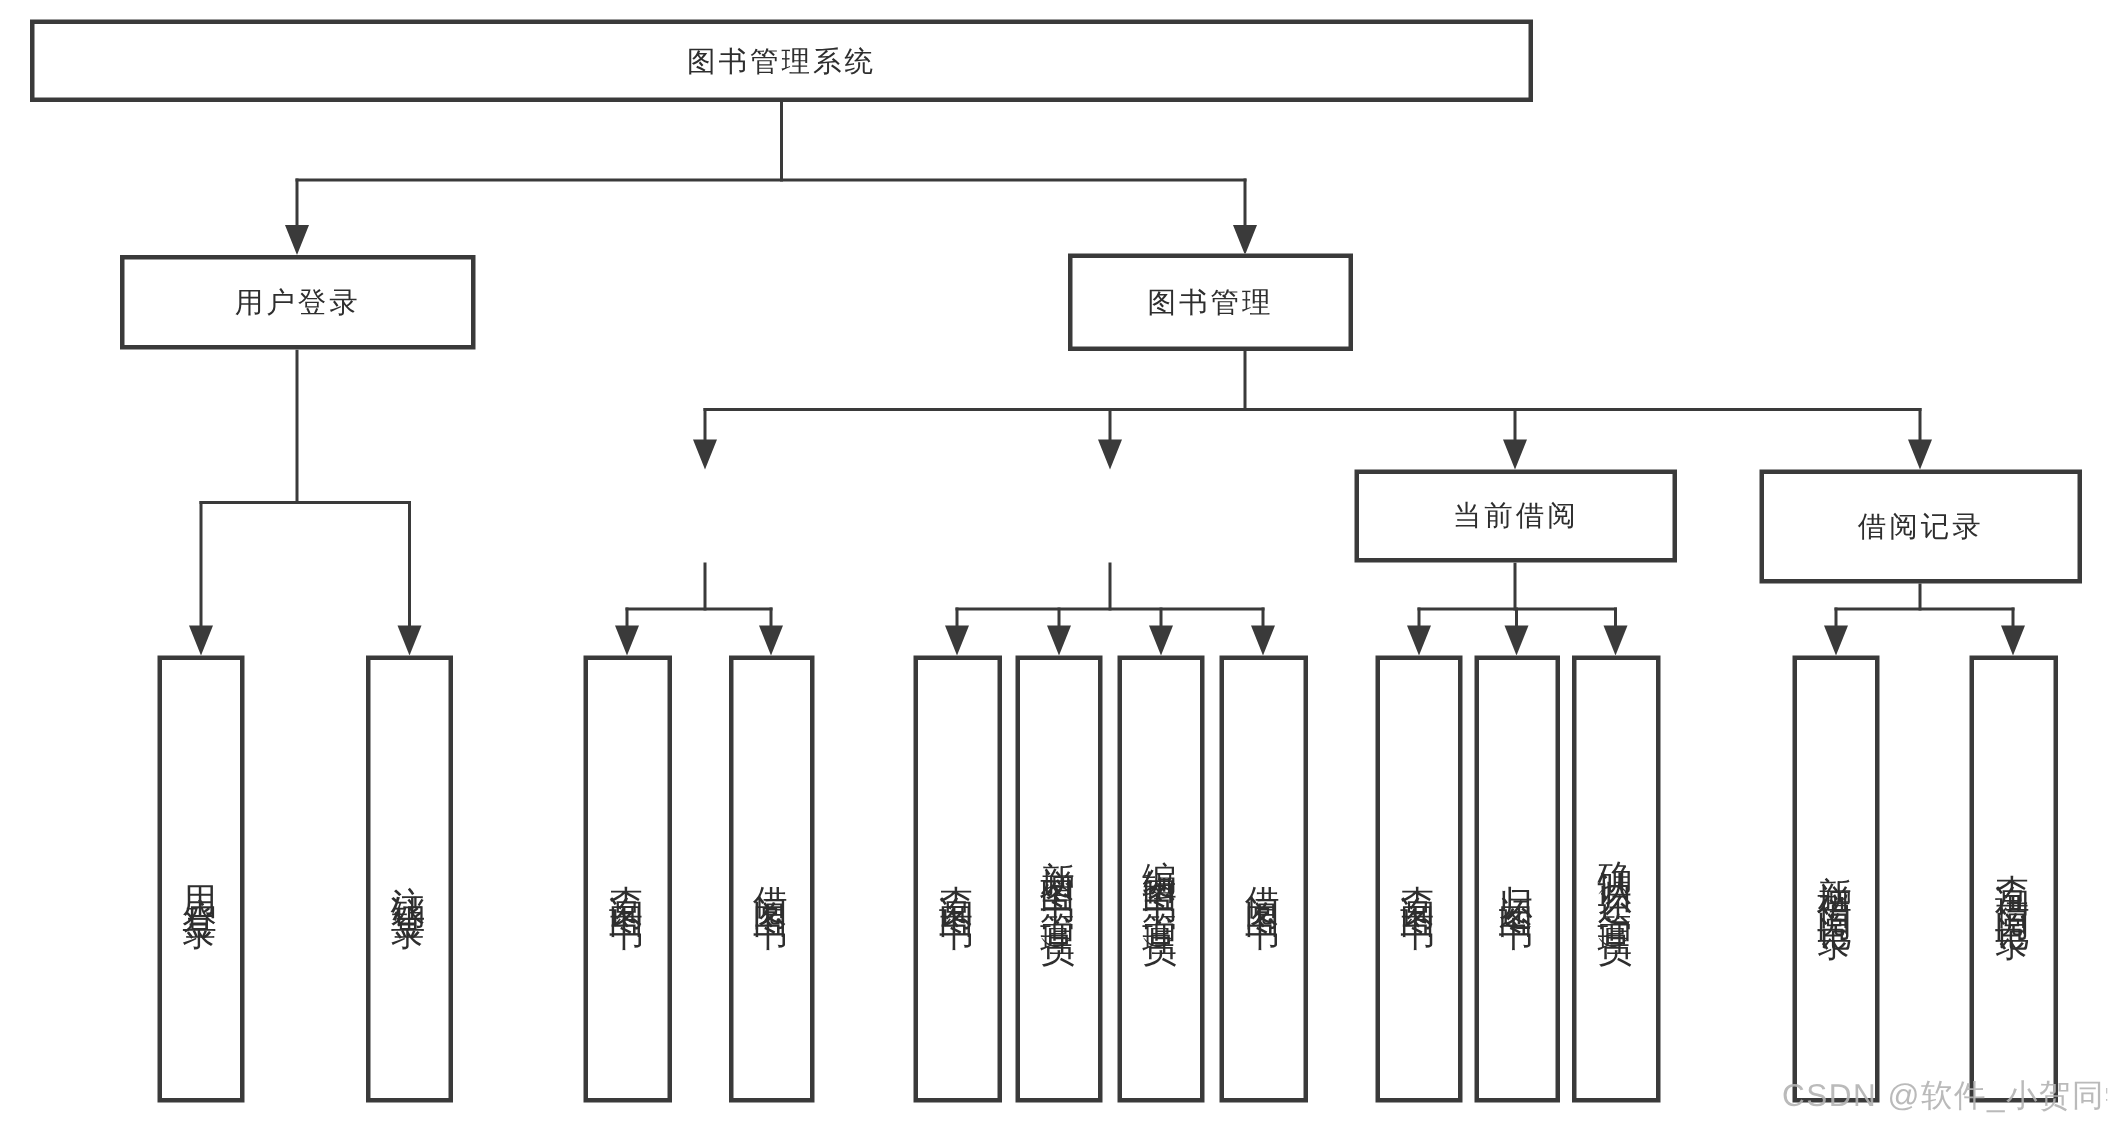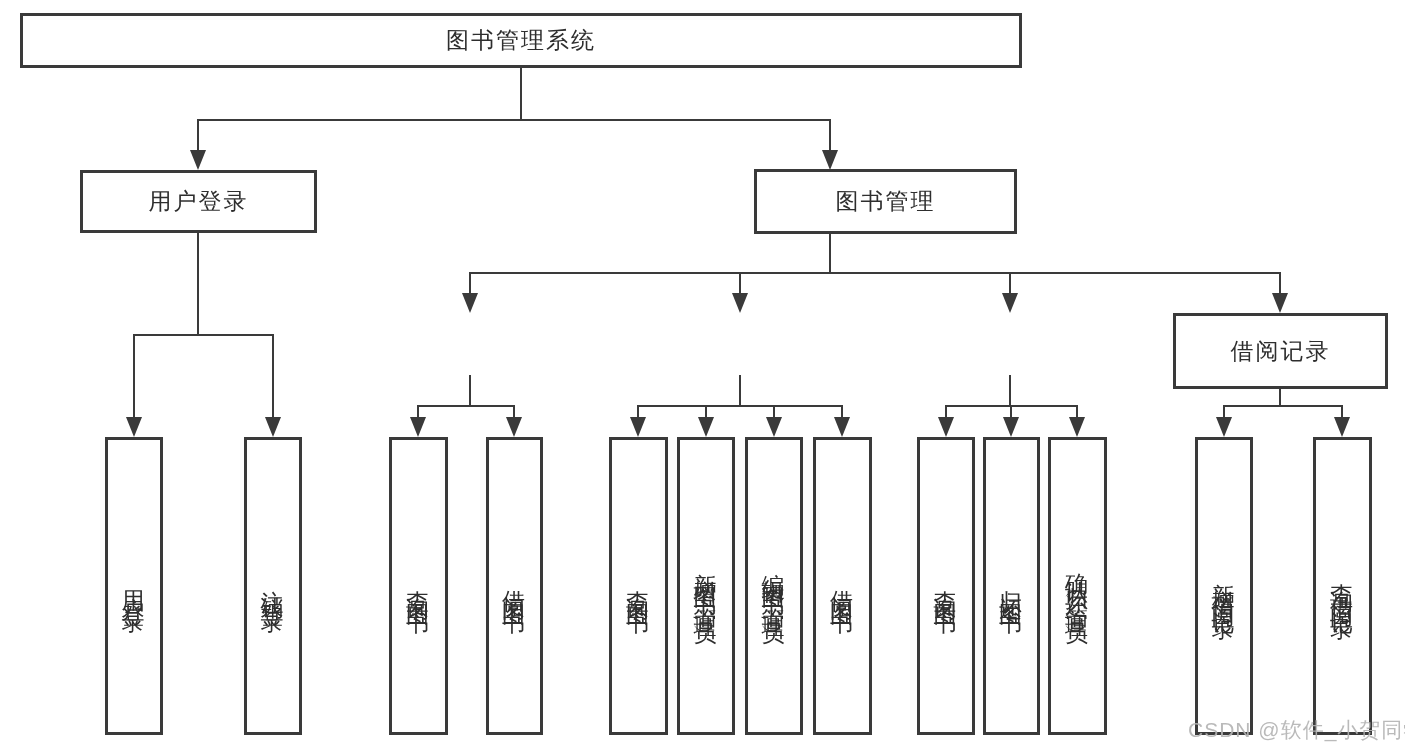--- a/index.html
+++ b/index.html
@@ -16,21 +16,21 @@
     overflow:hidden;
   }
   .box{
     position:absolute;
     box-sizing:border-box;
     border:3px solid var(--line);
     background:#ffffff;
     display:flex;
     align-items:center;
     justify-content:center;
-    font-size:23px;
+    font-size:19px;
     letter-spacing:2px;
     color:var(--text);
     z-index:2;
   }
   .vbox{
     writing-mode:vertical-rl;
     text-orientation:mixed;
     letter-spacing:7px;
     white-space:nowrap;
     font-size:23px;
@@ -56,24 +56,25 @@
 </style>
 </head>
 <body>
 
 <div class="stage">
 
   <div class="box" style="left:20px;top:13px;width:1002px;height:55px">图书管理系统</div>
 
   <div class="box" style="left:80px;top:170px;width:237px;height:63px">用户登录</div>
 
-  <div class="box" style="left:754px;top:169px;width:263px;height:65px">图书管理</div>
+  <div class="box" style="left:712px;top:169px;width:190px;height:65px">图书管理</div>
 
 
 
+  <div class="box" style="left:903px;top:313px;width:215px;height:62px">当前借阅</div>
 
   <div class="box" style="left:1173px;top:313px;width:215px;height:76px">借阅记录</div>
 
   <div class="box vbox" style="left:105px;top:437px;width:58px;height:298px">用户登录</div>
   <div class="box vbox" style="left:244px;top:437px;width:58px;height:298px">注销登录</div>
 
   <div class="box vbox" style="left:389px;top:437px;width:59px;height:298px">查询图书</div>
   <div class="box vbox" style="left:486px;top:437px;width:57px;height:298px">借阅图书</div>
 
   <div class="box vbox" style="left:609px;top:437px;width:59px;height:298px">查询图书</div>

